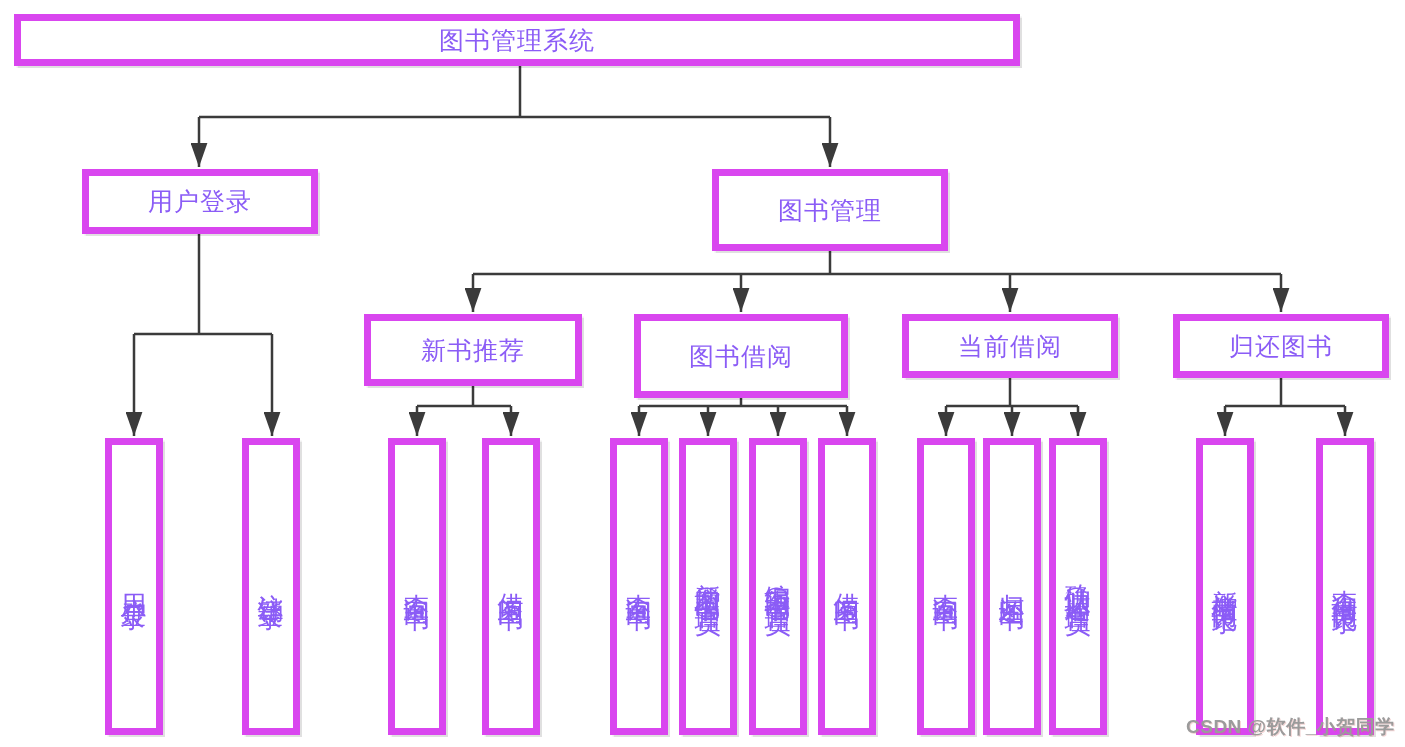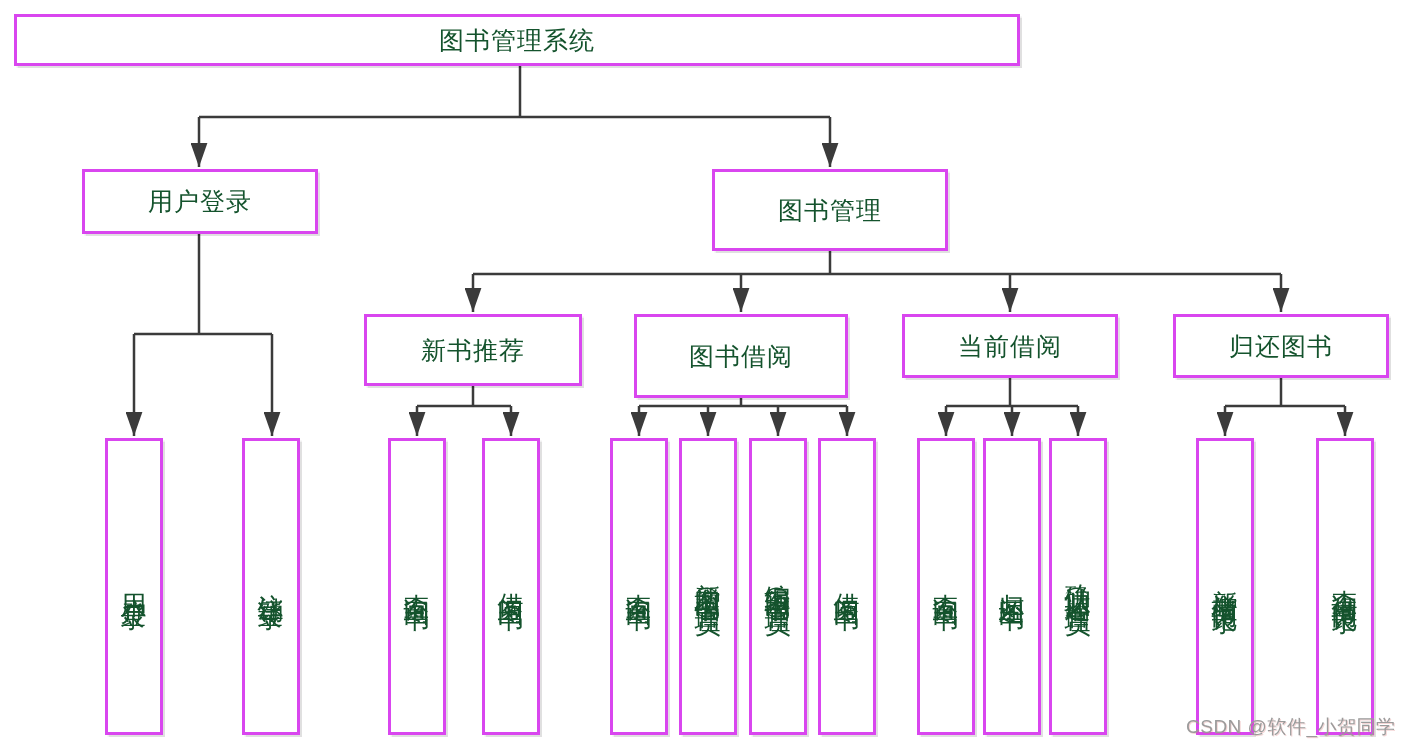--- a/index.html
+++ b/index.html
@@ -13,26 +13,26 @@
   }
   .wires {
     position: absolute;
     left: 0; top: 0;
     width: 1405px; height: 747px;
     pointer-events: none;
   }
   .node {
     position: absolute;
     box-sizing: border-box;
-    border: 3px solid #d946ef;
+    border: 7px solid #d946ef;
     background: #ffffff;
     display: flex;
     align-items: center;
     justify-content: center;
-    color: #14532d;
+    color: #8b5cf6;
     font-size: 25px;
     letter-spacing: 1px;
     box-shadow: 1.5px 1.5px 1px rgba(0,0,0,0.12);
     z-index: 1;
   }
   .leaf {
     padding-bottom: 12px;
   }
   .leaf .vtext {
     writing-mode: vertical-rl;
@@ -45,20 +45,21 @@
   .watermark {
     position: absolute;
     left: 1186px;
     top: 714px;
     font-size: 19px;
     color: #9b9b9b;
     text-shadow: 1px 1px 0 rgba(214,106,106,0.28);
     white-space: nowrap;
     letter-spacing: 0.5px;
     z-index: 3;
+    font-weight: bold;
   }
 </style>
 </head>
 <body>
 
 <div class="canvas">
 
   <svg class="wires" viewBox="0 0 1405 747" xmlns="http://www.w3.org/2000/svg">
     <defs>
       <marker id="arrow" viewBox="0 0 10 7" refX="10" refY="3.5" markerWidth="9.6" markerHeight="6.8" orient="auto">

